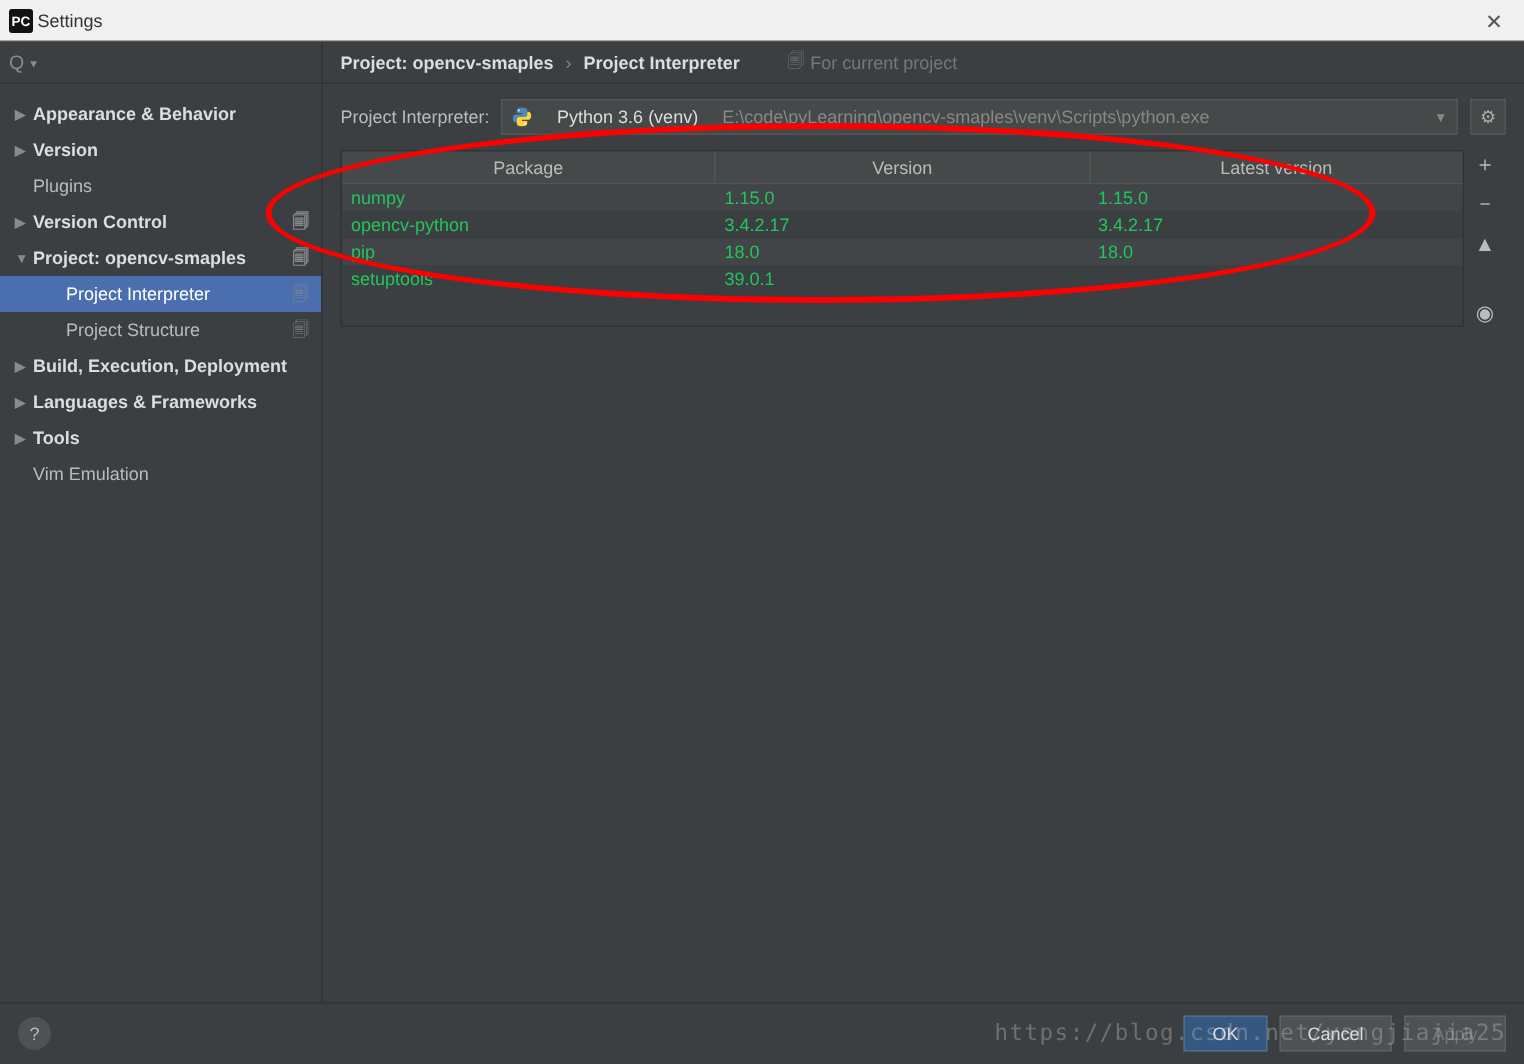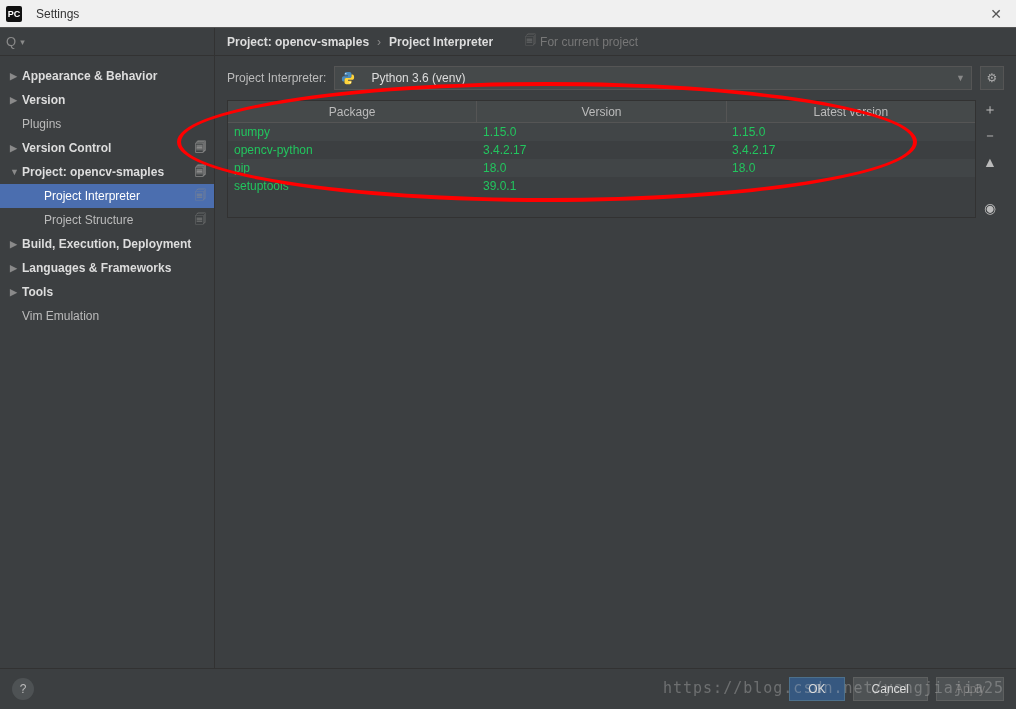--- a/index.html
+++ b/index.html
@@ -1,20 +1,20 @@
 <!DOCTYPE html>
 <html><head>
 <meta charset="utf-8">
 <style>
 * { box-sizing: border-box; margin: 0; padding: 0; font-family: "Segoe UI", Arial, sans-serif; }
 body { background: #3c3f41; color: #bbbbbb; font-size: 12px; width: 1016px; height: 709px; overflow: hidden; position: relative; }
 
 
 .titlebar { height: 28px; background: #f0f0f0; display: flex; align-items: center; padding: 0 6px; border-bottom: 1px solid #555; }
-.pc-logo { width: 16px; height: 16px; background: #111; color: #fff; font-size: 9px; font-weight: bold; display: flex; align-items: center; justify-content: center; border-radius: 2px; margin-right: 14px; }
+.pc-logo { width: 16px; height: 16px; background: #111; color: #fff; font-size: 9px; font-weight: bold; display: flex; align-items: center; justify-content: center; border-radius: 2px; margin-right: 3px; }
 .titlebar-text { color: #333; font-size: 12px; flex: 1; }
 .titlebar-close { width: 28px; height: 28px; display: flex; align-items: center; justify-content: center; color: #555; font-size: 14px; cursor: pointer; }
 
 
 .main { display: flex; height: 640px; background: #3c3f41; }
 
 
 .sidebar { width: 215px; background: #3c3f41; border-right: 1px solid #323232; display: flex; flex-direction: column; }
 .search-row { height: 28px; border-bottom: 1px solid #323232; display: flex; align-items: center; padding: 0 6px; }
 .search-icon { color: #8a8a8a; font-size: 13px; margin-right: 4px; }
@@ -155,20 +155,21 @@
       <div class="interp-dd">
         <span class="py-icon">
           <svg viewBox="0 0 16 16">
               <path fill="#4B8BBE" d="M7 1c-3 0-3 2-3 2v2h4v1H3S1 6 1 9s2 3 2 3h1v-2s0-2 2-2h4s2 0 2-2V3s0-2-3-2H7z"></path>
               <circle cx="5.5" cy="3" r="0.7" fill="#fff"></circle>
               <path fill="#FFD43B" d="M9 15c3 0 3-2 3-2v-2H8v-1h5s2 0 2-3-2-3-2-3h-1v2s0 2-2 2H6s-2 0-2 2v3s0 2 3 2h2z"></path>
               <circle cx="10.5" cy="13" r="0.7" fill="#fff"></circle>
             </svg>
         </span>
         <span class="interp-text">Python 3.6 (venv)</span>
+        <span class="interp-path">E:\code\pyLearning\opencv-smaples\venv\Scripts\python.exe</span>
         <span class="interp-dd-arrow">▼</span>
       </div>
       <div class="gear-btn">
         <span>⚙</span>
       </div>
     </div>
 
     <div class="table-wrap">
       <div class="table">
         <div class="thead">

